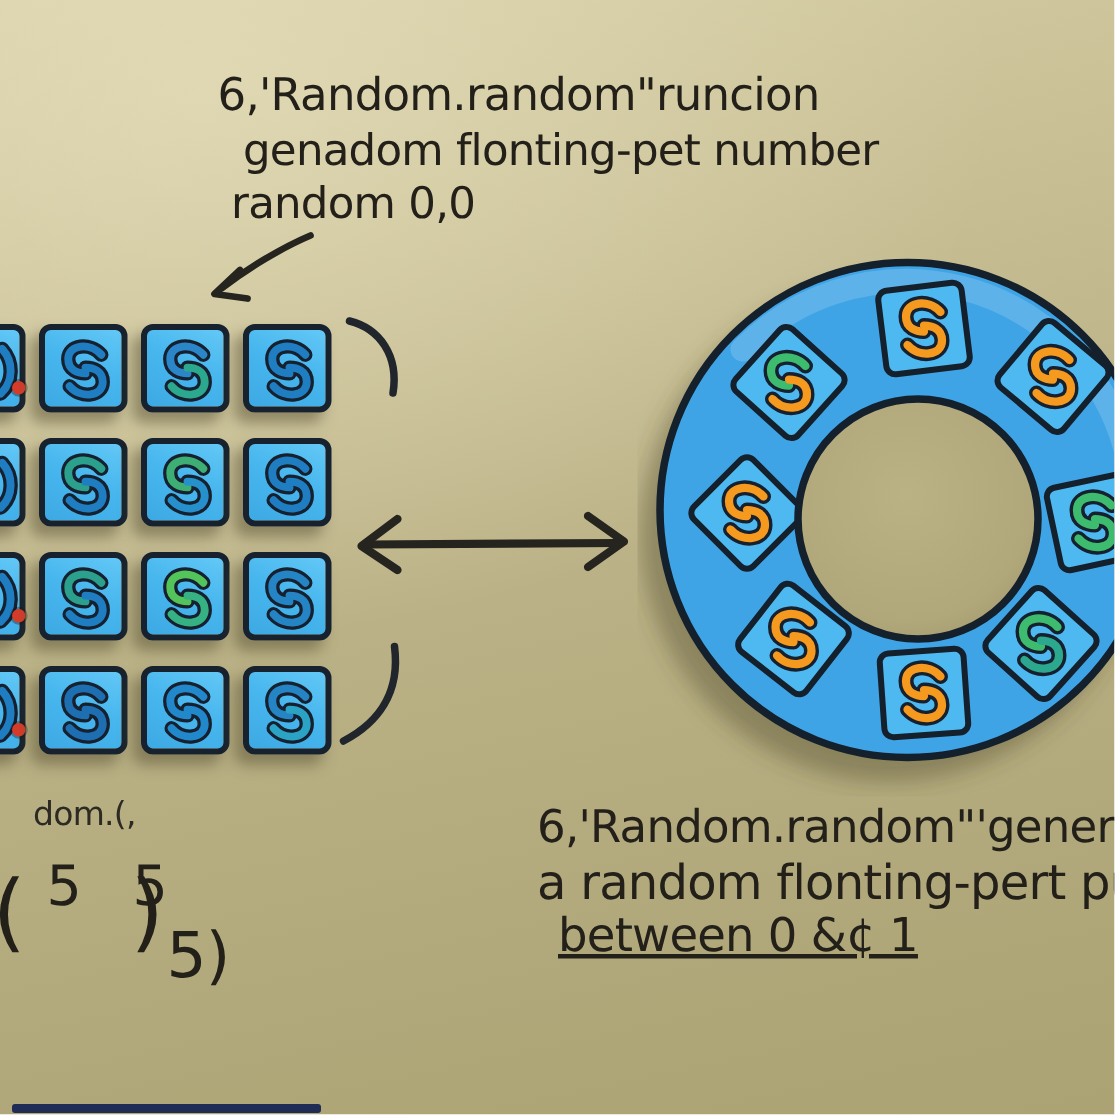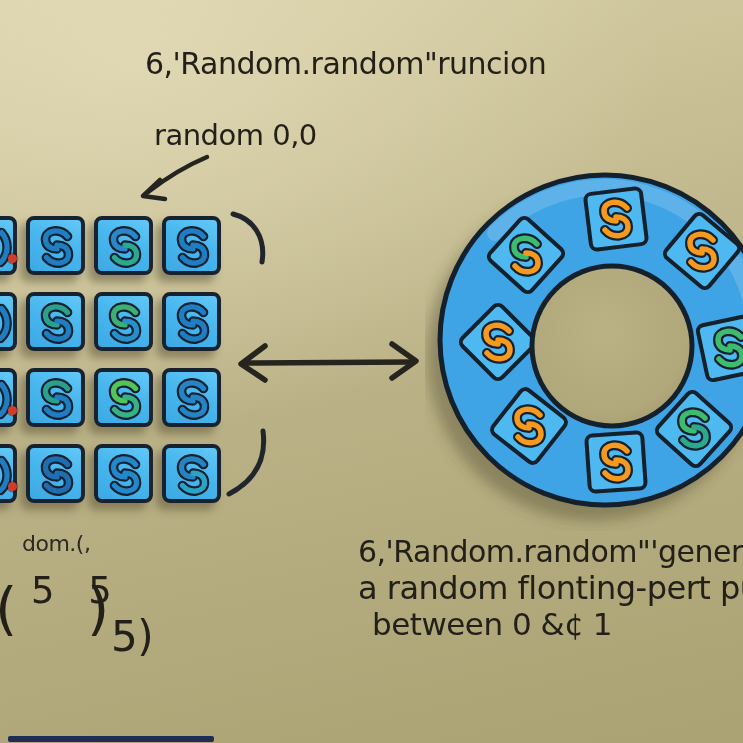--- a/index.html
+++ b/index.html
@@ -21,21 +21,21 @@
   #center-label{left:272px;top:309px;font-size:31px;}
   
   #cap-bl-1{left:22px;top:531px;font-size:22px;color:#2c2a22;}
   #bl-paren-open{left:-5px;top:575px;font-size:57px;font-weight:400;}
   #bl-fives{left:31px;top:569px;font-size:37px;letter-spacing:11px;}
   #bl-paren-close{left:87px;top:575px;font-size:57px;}
   #bl-sub{left:111px;top:612px;font-size:42px;}
   
   #cap-br-1{left:358px;top:534px;font-size:30px;}
   #cap-br-2{left:358px;top:569px;font-size:32px;}
-  #cap-br-3{left:372px;top:606px;font-size:31px;}
+  #cap-br-3{left:372px;top:606px;font-size:31px;text-decoration:underline;}
   
   #grid{position:absolute;left:-42px;top:216px;width:280px;height:300px;}
   .tile{
     position:absolute;width:59px;height:59px;box-sizing:border-box;
     background:linear-gradient(205deg,#63c8f6 0%,#48b7ee 45%,#3da9e4 100%);
     border:4px solid #17222e;border-radius:8px;
     box-shadow:-6px 7px 9px rgba(92,86,55,.55);
   }
   .tile svg{position:absolute;left:4px;top:4px;}
   .tile .dot{position:absolute;width:9px;height:9px;border-radius:50%;
@@ -47,20 +47,21 @@
   
   #bottom-bar{position:absolute;left:8px;top:736px;width:206px;height:6px;
     background:#1f2c55;border-radius:2px;}
 </style>
 </head>
 <body>
 
 <div id="stage">
 
   <div class="txt hand" id="cap-top-1">6,'Random.random"runcion</div>
+  <div class="txt hand" id="cap-top-2">genadom flonting-pet number</div>
   <div class="txt hand" id="cap-top-3">random 0,0</div>
 
   <div id="grid">
       <div class="tile" style="left: 0px; top: 0px;">
         <svg width="46" height="46" viewBox="0 0 48 48">
           <path d="M37 9 C 45 18 45 32 36 40" stroke="#16202e" stroke-width="10" fill="none" stroke-linecap="round"></path>
        <path d="M37 9 C 45 18 45 32 36 40" stroke="#1f7ec2" stroke-width="5.5" fill="none" stroke-linecap="round"></path>
         </svg>
         <span class="dot"></span>
       </div>

